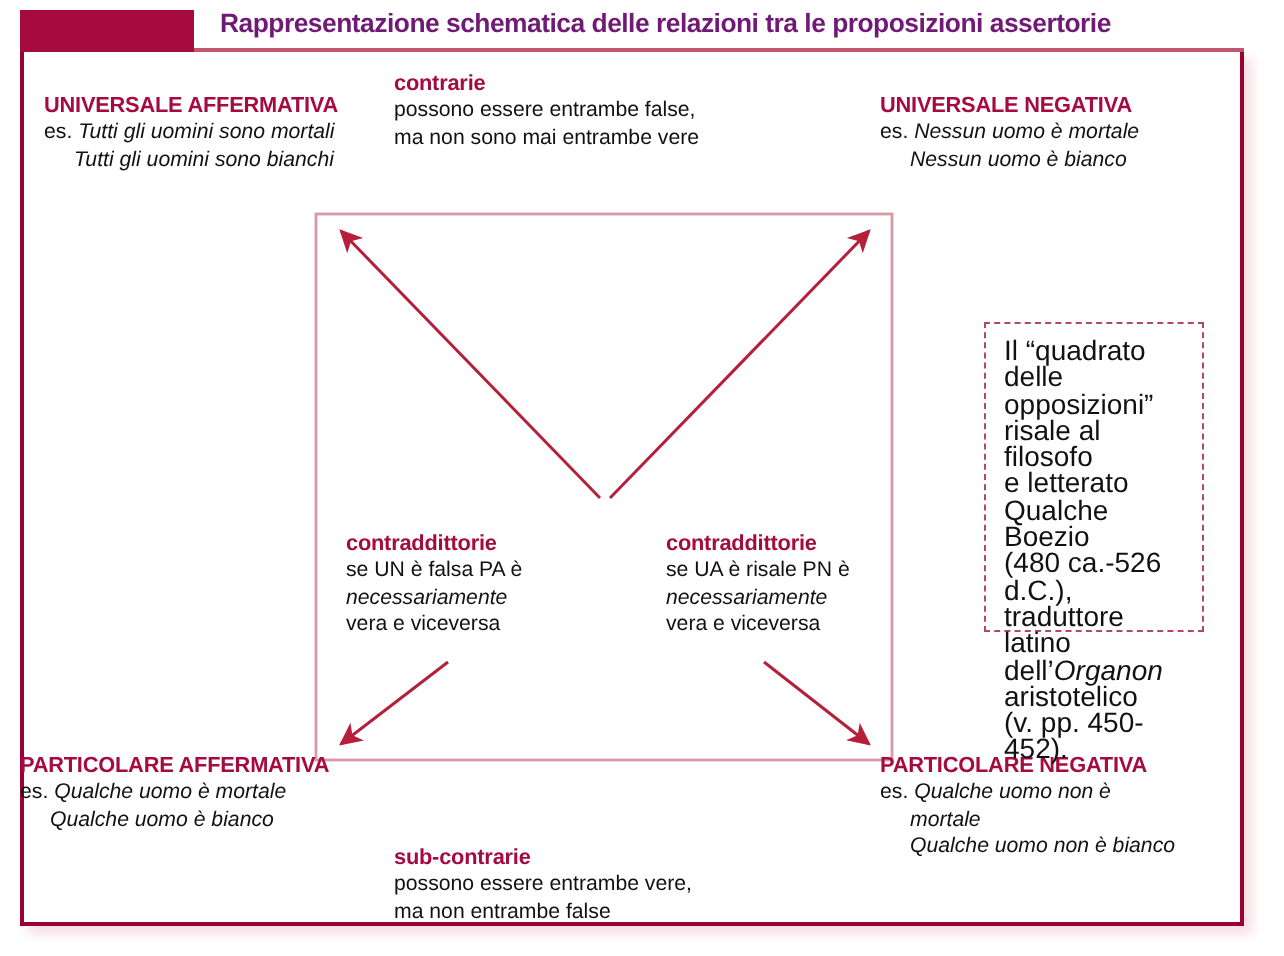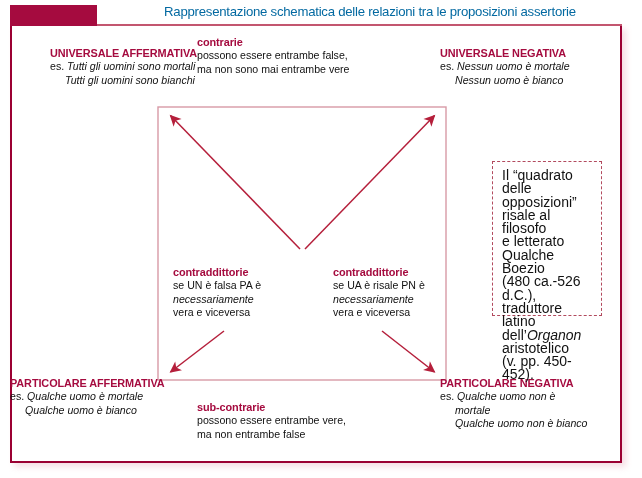--- a/index.html
+++ b/index.html
@@ -55,25 +55,24 @@
   .header-rule {
     position: absolute;
     left: 87px; top: 21px;
     width: 525px; height: 2px;
     background: #c3566f;
   }
   .header-title {
     position: absolute;
     left: 100px; top: 1px;
     width: 520px;
-    text-align: center;
     font-size: 13.2px;
-    font-weight: normal;
+    font-weight: bold;
     letter-spacing: -0.25px;
-    color: #0369a1;
+    color: #701a75;
     white-space: nowrap;
   }
 
   
   .tblock {
     position: absolute;
     font-size: 10.6px;
     line-height: 13.4px;
     color: #111111;
   }
@@ -83,28 +82,28 @@
     font-size: 10.9px;
     letter-spacing: -0.1px;
     white-space: nowrap;
   }
   .ital { font-style: italic; }
   .ex-line { white-space: nowrap; }
   .indent { padding-left: 15px; }
   .ctr { text-align: left; }
 
   
-  #ua  { left: 22px;  top: 47px;  width: 210px; margin-left: 28px; }
+  #ua  { left: 22px;  top: 47px;  width: 210px; }
   #un  { left: 440px; top: 47px;  width: 200px; }
   #pa  { left: 10px;  top: 377px; width: 215px; }
   #pn  { left: 440px; top: 377px; width: 200px; }
 
   
   #contrarie    { left: 197px; top: 36px;  width: 228px; }
-  #subcontrarie { left: 197px; top: 401px; width: 228px; }
+  #subcontrarie { left: 197px; top: 423px; width: 228px; }
 
   
   #contr-left  { left: 173px; top: 266px; width: 130px; }
   #contr-right { left: 333px; top: 266px; width: 130px; }
 
   
   .note {
     position: absolute;
     left: 492px; top: 161px;
     width: 110px; height: 155px;

